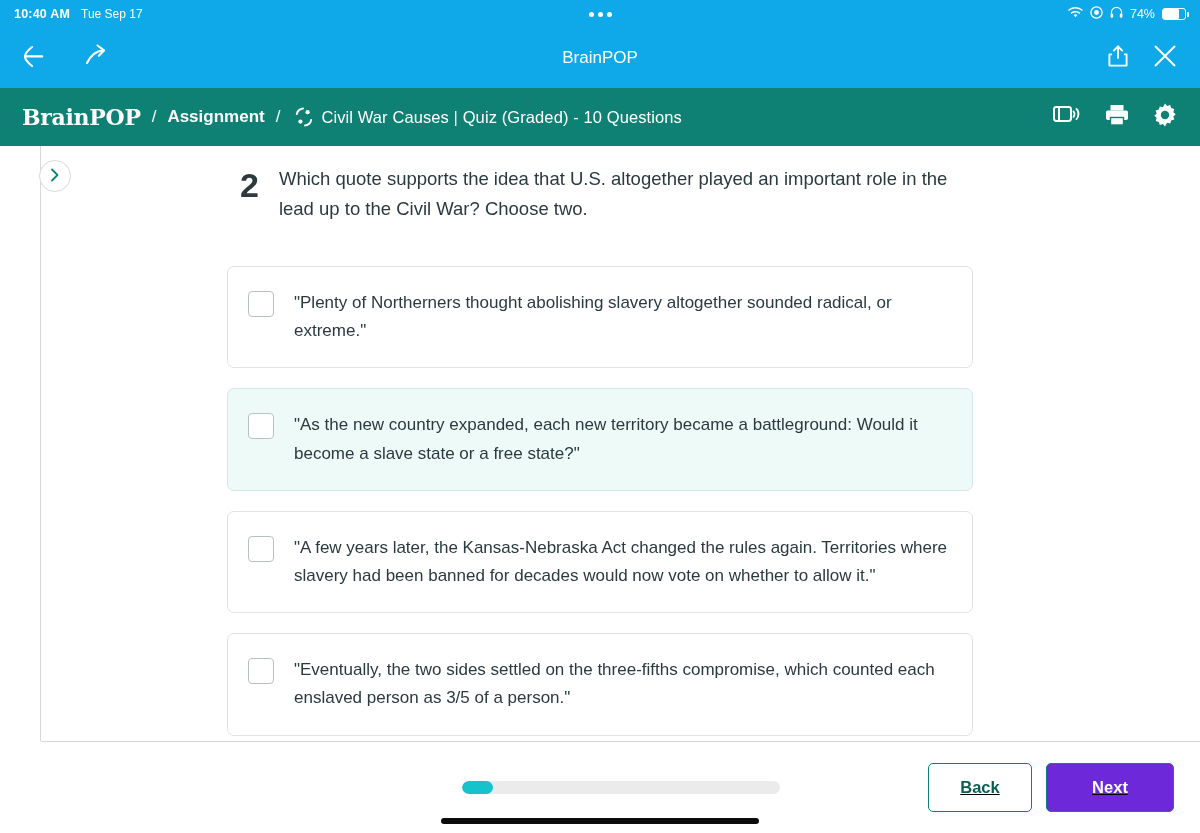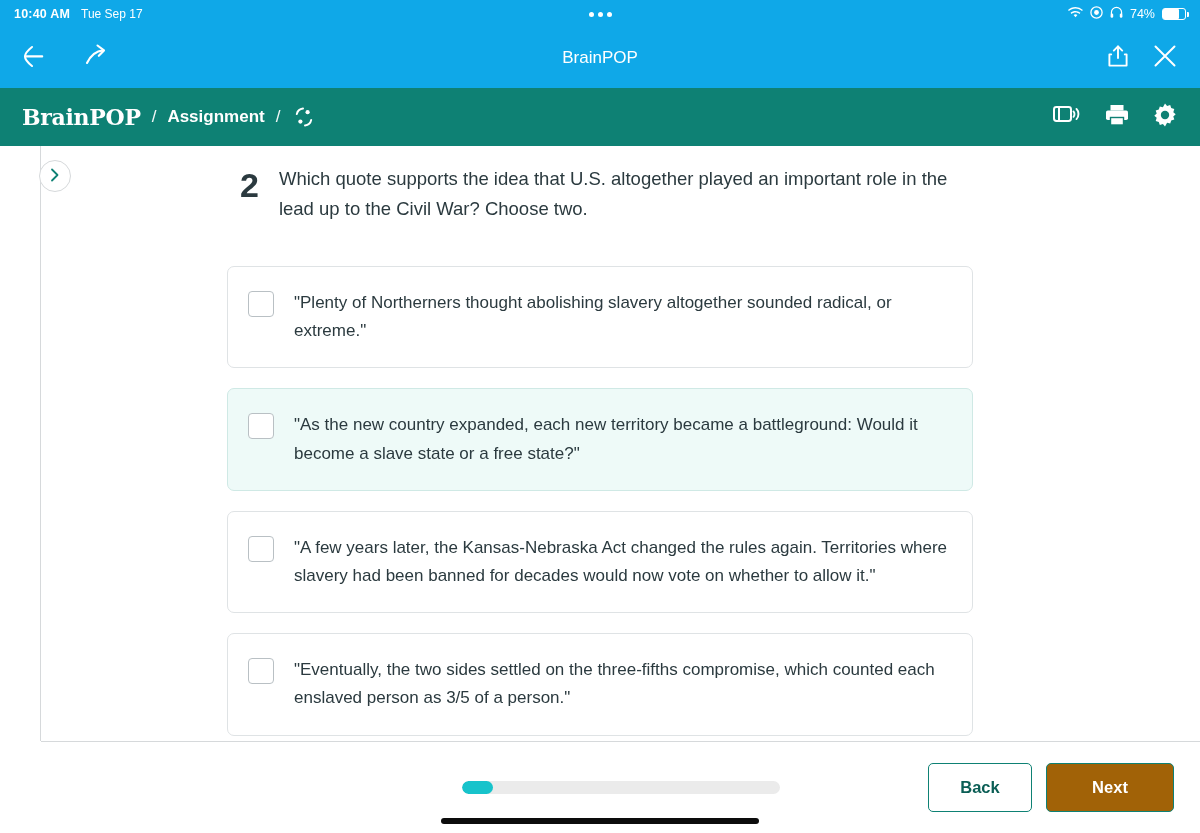--- a/index.html
+++ b/index.html
@@ -122,36 +122,37 @@
   .choice-text {
     font-size: 17px; color: #2b3a3f; line-height: 1.66;
   }
 
   
   .footer {
     position: absolute; left: 41px; right: 0; bottom: 0; height: 92px;
     border-top: 1px solid #d6d9db;
     display: flex; align-items: center; padding: 0 26px;
     background: #ffffff;
+    text-decoration: underline;
   }
   .progress-wrap {
     position: absolute; left: 0; right: 0;
     display: flex; justify-content: center; align-items: center;
   }
   .progress-track {
     width: 318px; height: 13px; border-radius: 7px; background: #ebebeb; overflow: hidden;
   }
   .progress-fill { height: 100%; border-radius: 7px; background: #17C3CB; width: 10%; }
   .footer-buttons { margin-left: auto; display: flex; align-items: center; gap: 14px; z-index: 2; }
   .btn {
     font-size: 16.5px; font-weight: 700; border-radius: 5px;
     padding: 14px 30px; border: 1.6px solid #0E8174;
     background: #ffffff; color: #0b5e55; min-width: 104px; text-align: center;
   }
-  .btn.primary { background: #a16207; color: #ffffff; border-color: #0E8174; min-width: 128px; }
+  .btn.primary { background: #6d28d9; color: #ffffff; border-color: #0E8174; min-width: 128px; }
 
   .home-indicator {
     position: absolute; bottom: 9px; left: 50%; transform: translateX(-50%);
     width: 318px; height: 6px; border-radius: 3px; background: #0c0c0c;
   }
 </style>
 </head>
 <body>
 
 <div class="status-bar">
@@ -232,20 +233,21 @@
   <span class="bp-assignment">Assignment</span>
   <span class="bp-sep">/</span>
   <span class="bp-quiz-icon">
     <svg width="22" height="22" viewBox="0 0 22 22">
         <path d="M10 2.5c-3.3.4-5.6 2.6-6.2 5.6" fill="none" stroke="#fff" stroke-width="2" stroke-linecap="round"></path>
         <path d="M12 19.5c3.3-.4 5.6-2.6 6.2-5.6" fill="none" stroke="#fff" stroke-width="2" stroke-linecap="round"></path>
         <circle cx="14.6" cy="6.2" r="2.1" fill="#fff"></circle>
         <circle cx="7.4" cy="15.6" r="2.1" fill="#fff"></circle>
       </svg>
   </span>
+  <span class="bp-breadcrumb-title">Civil War Causes | Quiz (Graded) - 10 Questions</span>
   <div class="bp-header-right">
     <span>
       <svg width="30" height="24" viewBox="0 0 30 24">
           <rect x="2" y="4" width="17" height="14" rx="2.4" fill="none" stroke="#fff" stroke-width="2"></rect>
           <path d="M7 4v14" fill="none" stroke="#fff" stroke-width="2"></path>
           <path d="M21.5 8.5c1.3 1.2 1.3 4 0 5.3" fill="none" stroke="#fff" stroke-width="1.9" stroke-linecap="round"></path>
           <path d="M24.5 6c2.6 2.4 2.6 7.7 0 10.1" fill="none" stroke="#fff" stroke-width="1.9" stroke-linecap="round"></path>
         </svg>
     </span>
     <span>

